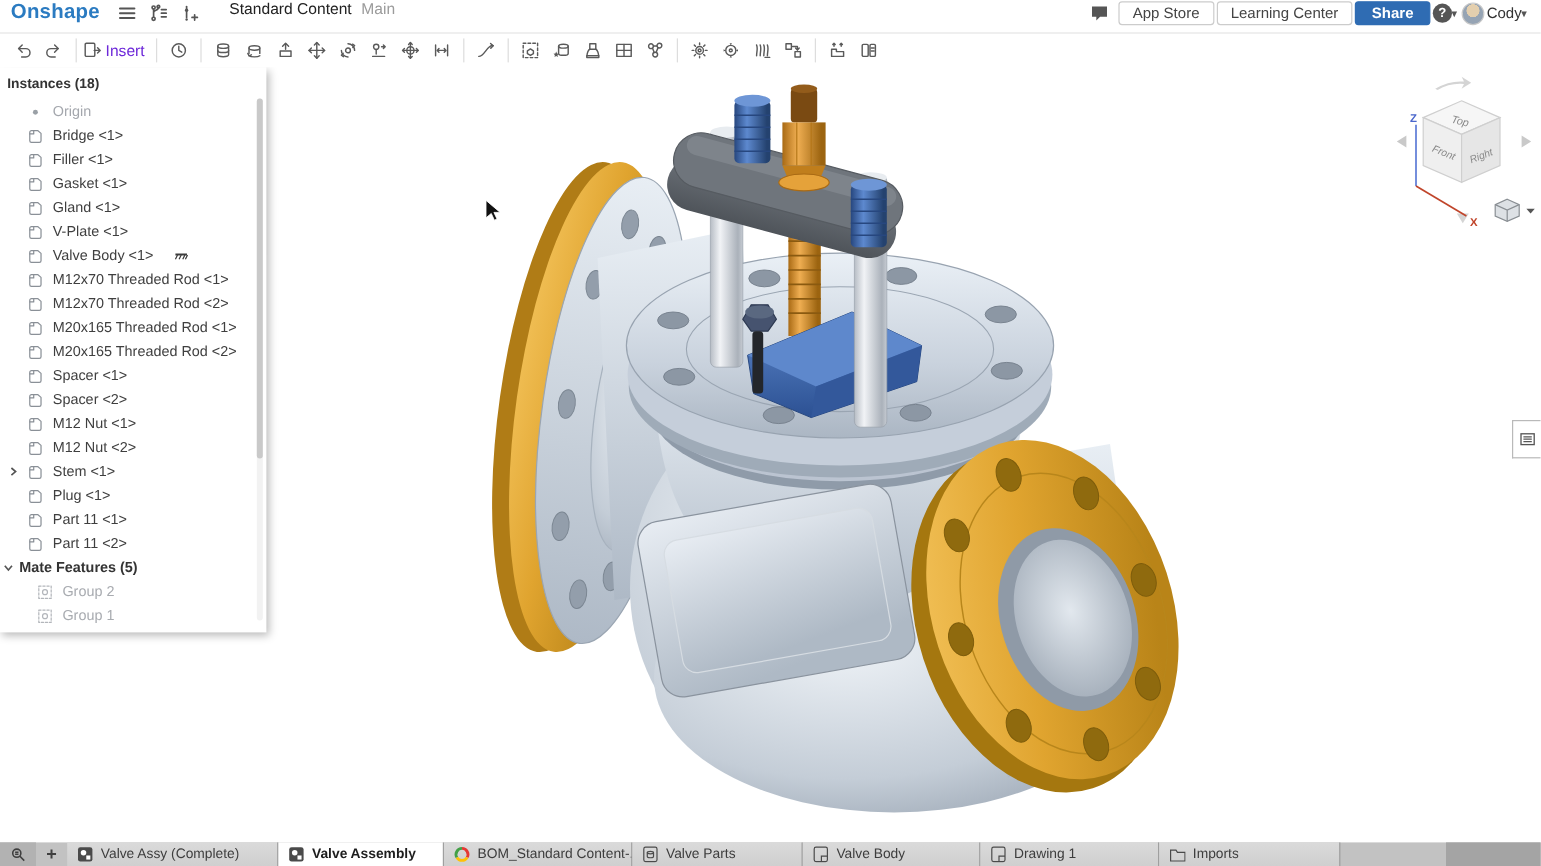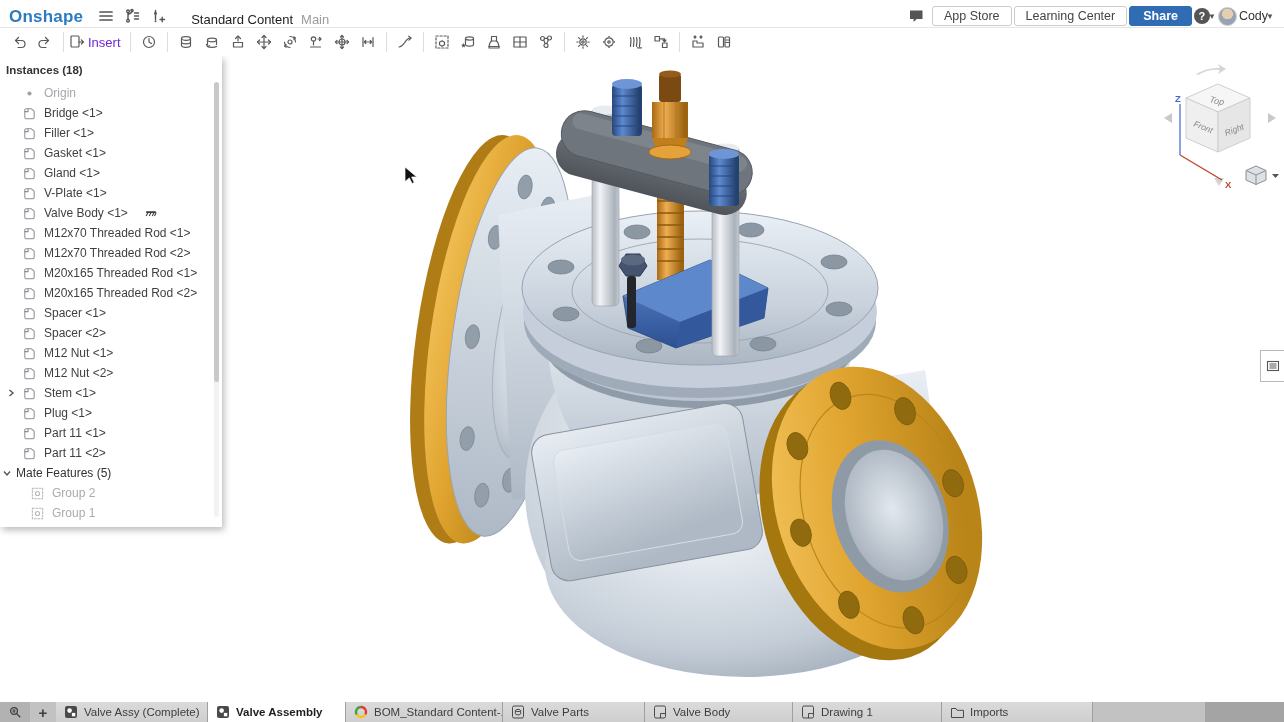--- a/index.html
+++ b/index.html
@@ -1,21 +1,21 @@
 <!DOCTYPE html>
 <html><head>
 <meta charset="utf-8">
 <style>
   html,body{margin:0;padding:0}
   body{width:1284px;height:722px;position:relative;overflow:hidden;background:#fff;
        font-family:"Liberation Sans",sans-serif;-webkit-font-smoothing:antialiased}
   svg{display:block}
   
   .topbar{position:absolute;top:0;left:0;right:0;height:27px;background:#fff;
-          border-bottom:1px solid #e5e5e5;display:flex;align-items:flex-end;z-index:20}
+          border-bottom:1px solid #e5e5e5;display:flex;align-items:flex-start;z-index:20}
   .logo{font-size:17px;font-weight:bold;color:#2b7bc1;margin:0 10px 0 9px;letter-spacing:.2px}
   .tb-ic{width:26px;height:22px;display:flex;align-items:center;justify-content:center;color:#555}
   .tb-ic svg{stroke:#555;fill:none;stroke-width:1.4;stroke-linecap:round}
   .doc-title{font-size:13px;font-weight:400;color:#222;margin-left:20px}
   .doc-branch{font-size:13px;color:#9b9b9b;margin-left:8px}
   .topbar-right{margin-left:auto;display:flex;align-items:center;gap:2px;padding-right:10px}
   .btn-outline{border:1px solid #ccc;border-radius:3px;height:20px;display:flex;align-items:center;
                padding:0 11px;font-size:12.5px;color:#444;background:#fff}
   .btn-share{background:#2f6cb3;border:1px solid #2f6cb3;border-radius:3px;height:20px;display:flex;
              align-items:center;padding:1px 13px;font-size:12.5px;color:#fff;font-weight:600}
@@ -40,21 +40,21 @@
          box-shadow:2px 3px 7px rgba(0,0,0,.28);padding-top:4px;box-sizing:border-box}
   .p-title{font-size:11.5px;font-weight:700;color:#333;padding:4px 0 7px 6px}
   .row{height:20px;display:flex;align-items:center;padding-left:22px;font-size:12px;color:#3f3f3f;position:relative}
   .row .p-ic{width:15px;height:15px;margin-right:7px;flex:none}
   .row .p-ic svg{stroke:#8a9097;fill:none;stroke-width:1.1;stroke-linecap:round;stroke-linejoin:round}
   .row.muted,.row.muted .lbl{color:#a4a7ad}
   .chev{position:absolute;left:6px;width:10px;height:10px;color:#555}
   .chev svg{stroke:#555;fill:none;stroke-width:1.4}
   .fixic{margin-left:16px;width:14px;height:14px}
   .fixic svg{stroke:#3c3c3c;fill:none;stroke-width:1.2}
-  .mf-title{height:20px;display:flex;align-items:center;padding-left:16px;font-size:12px;font-weight:400;color:#333;position:relative}
+  .mf-title{height:20px;display:flex;align-items:center;padding-left:16px;font-size:12px;font-weight:700;color:#333;position:relative}
   .mf-title .chev{left:2px}
   .row.grp{padding-left:30px;color:#a8abb0}
   .row.grp .p-ic svg{stroke:#b3b6bb}
   .sbtrack{position:absolute;right:3px;top:26px;bottom:10px;width:5px;background:#f2f2f2;border-radius:3px}
   .sbthumb{position:absolute;right:3px;top:26px;width:5px;height:300px;background:#c9c9c9;border-radius:3px}
   
   .viewcube{position:absolute;left:1156px;top:4px;width:128px;height:182px;z-index:8}
   
   .flyout{position:absolute;right:0;top:294px;width:23px;height:30px;background:#fff;border:1px solid #b9b9b9;
           border-right:none;display:flex;align-items:center;justify-content:center;z-index:8}
@@ -737,21 +737,21 @@
 <footer class="bottombar">
   <div class="bb-search">
     <svg width="15" height="15">
         <circle cx="6" cy="6" r="3.4"></circle>
         <path d="M8.6 8.6l3.6 3.6"></path>
         <path d="M4.6 5.2h2.8M4.6 6.9h2.8"></path>
       </svg>
   </div>
   <div class="bb-plus">+</div>
   <div id="tabs" style="display:flex">
-      <div class="tab" style="width: 152px;">
+      <div class="tab" style="width: 176px;">
         <span class="ticon">
           <svg width="14" height="14" viewBox="0 0 14 14">
             <rect x="1" y="1" width="12" height="12" rx="2" fill="#4a4a4a"></rect>
             <circle cx="5.6" cy="5.6" r="2.3" fill="#fff"></circle>
             <rect x="7.9" y="7.9" width="3.4" height="3.4" fill="#fff"></rect>
           </svg>
         </span>
         <span style="overflow: hidden; white-space: nowrap;">Valve Assy (Complete)</span>
       </div>
       <div class="tab active" style="width: 138px;">

